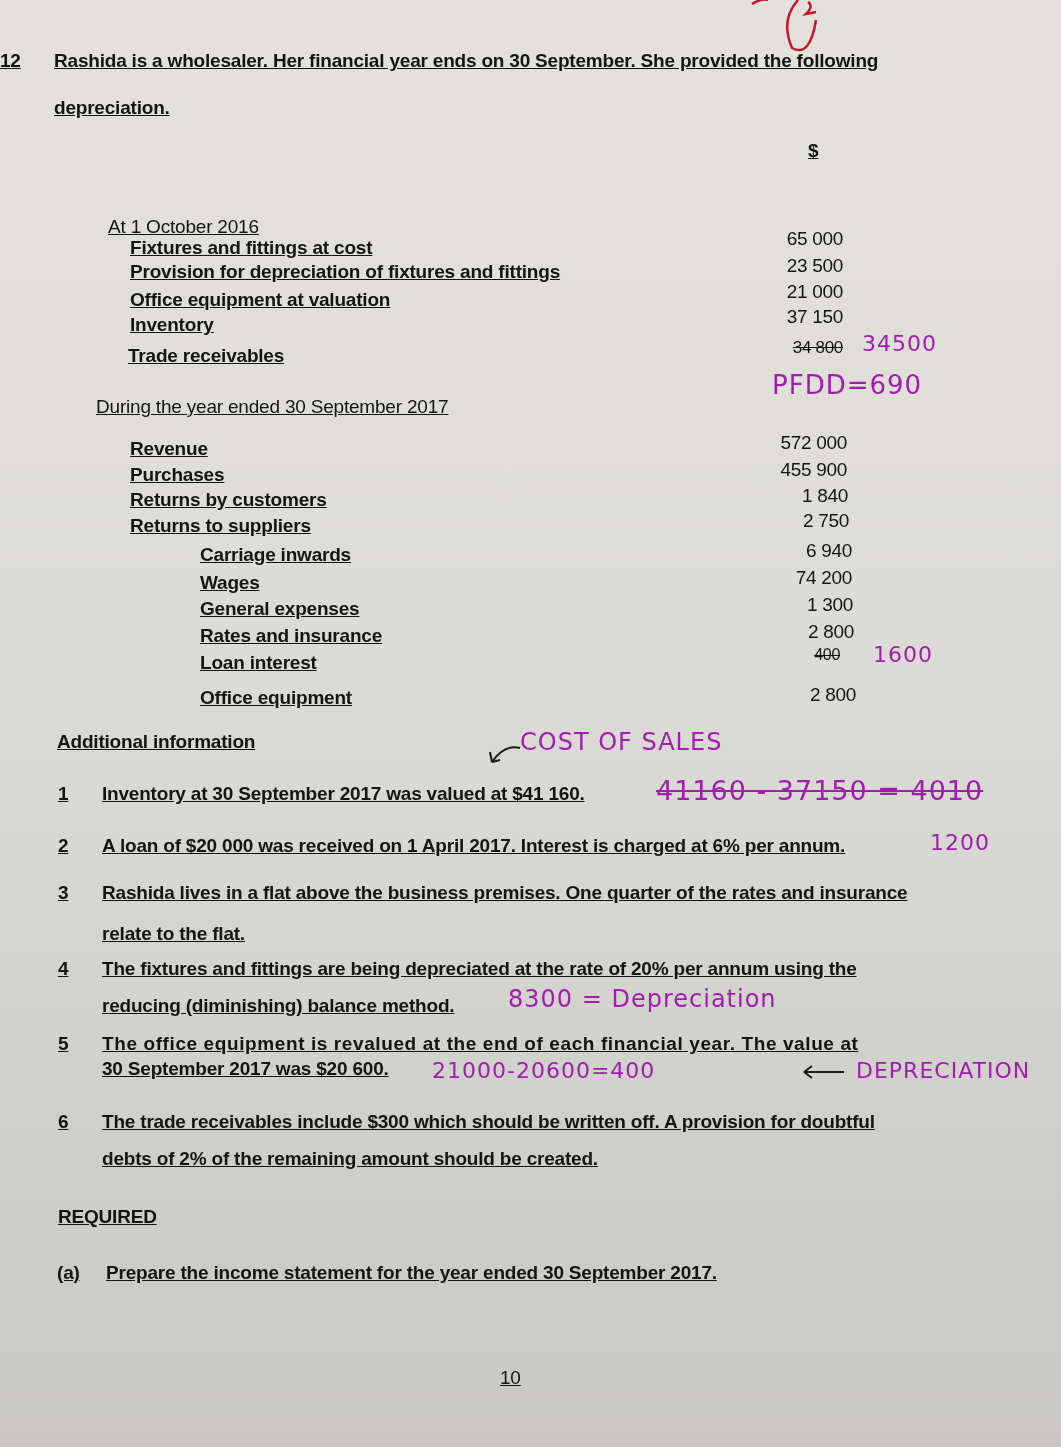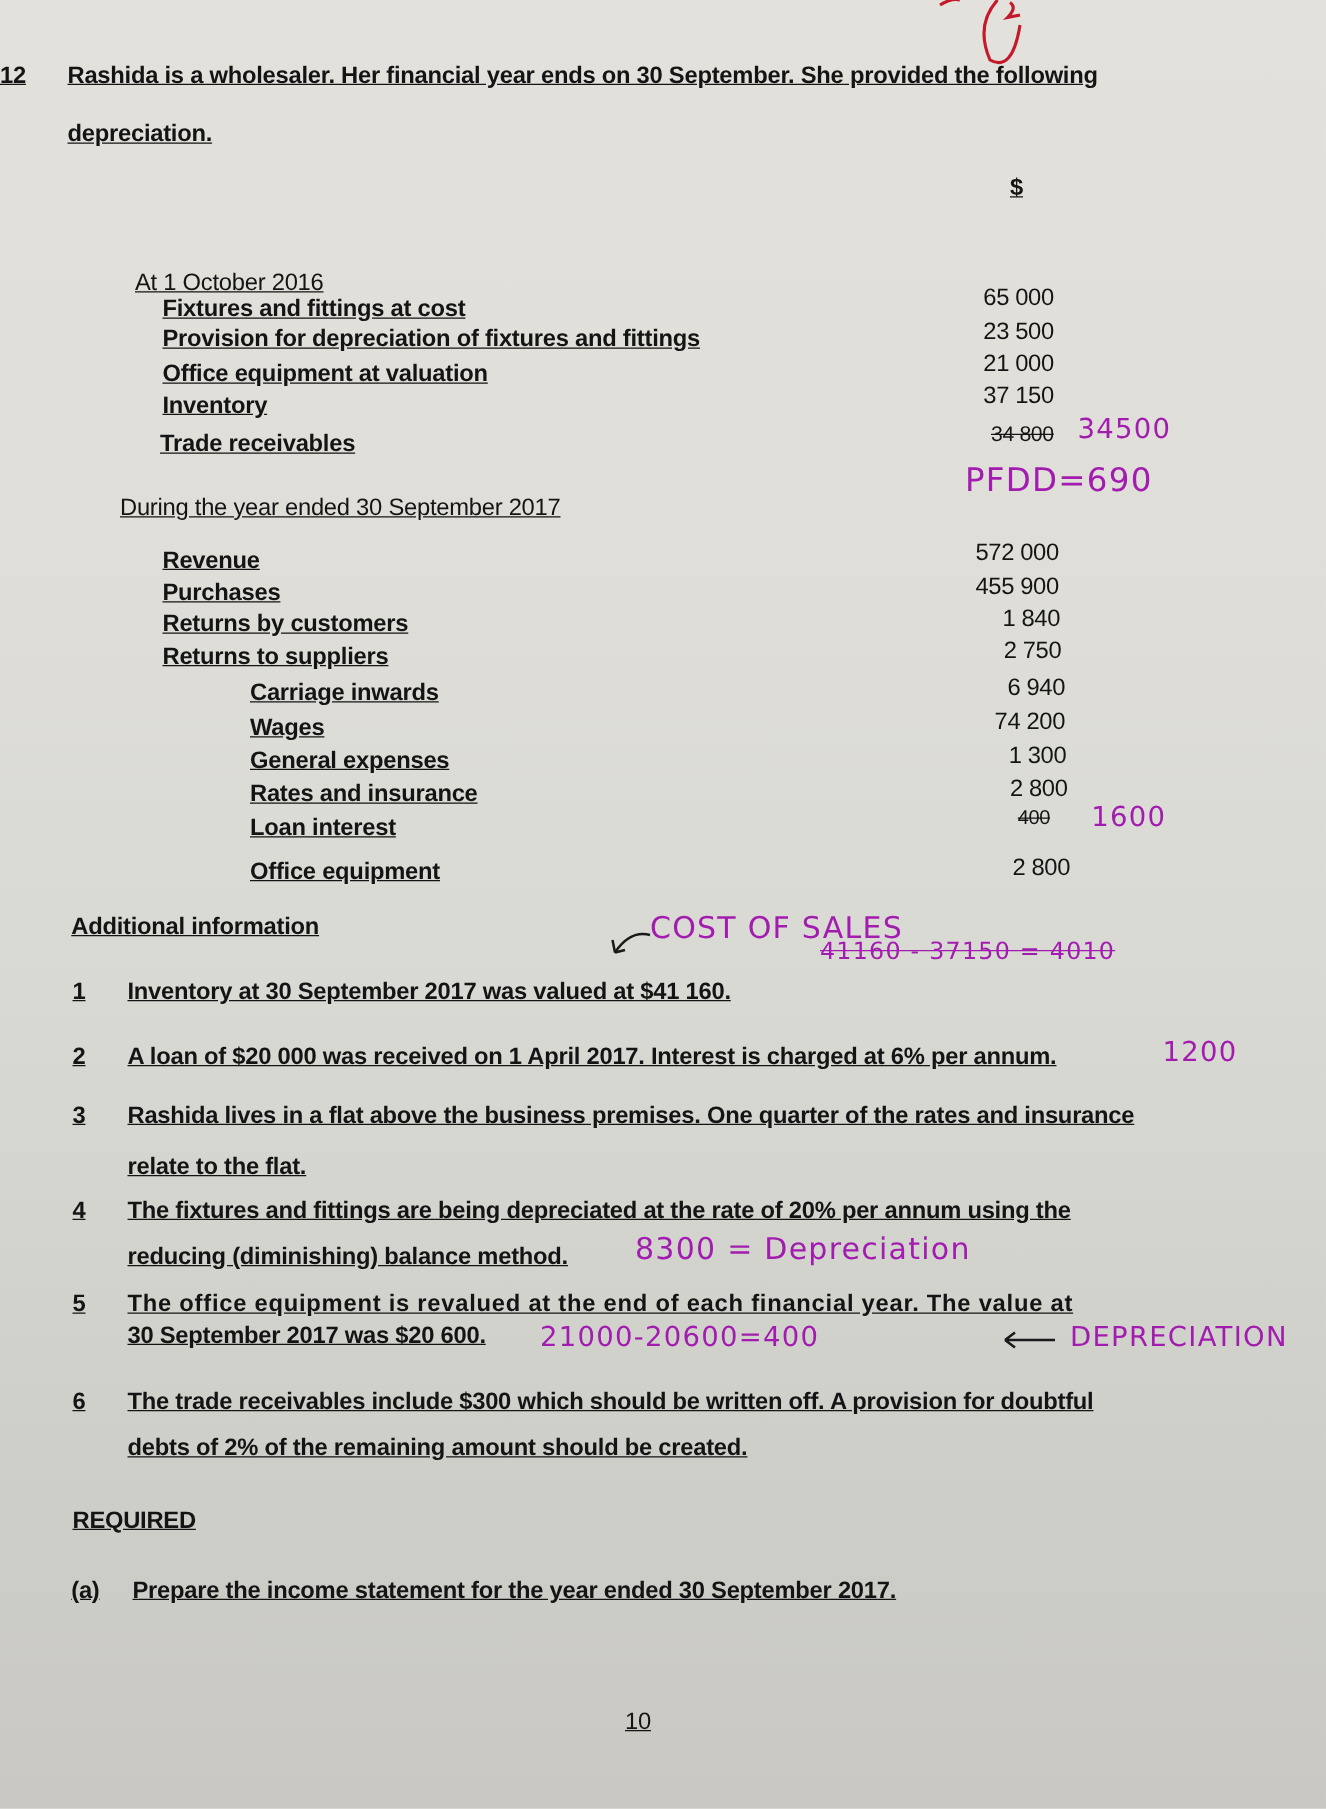--- a/index.html
+++ b/index.html
@@ -71,21 +71,21 @@
 
 <div class="t" style="left:57px;top:731px;">Additional information</div>
 <div class="hand" style="left:520px;top:728px;font-size:24px;">COST OF SALES</div>
 <svg class="red" style="left:486px;top:742px;" width="36" height="30" viewBox="0 0 36 30">
   <path d="M34 6 Q 18 2 6 20" stroke="#1a1a1a" stroke-width="2" fill="none"></path>
   <path d="M6 20 L 4 10 M6 20 L 14 18" stroke="#1a1a1a" stroke-width="2" fill="none"></path>
 </svg>
 
 <div class="t" style="left:58px;top:783px;">1</div>
 <div class="t" style="left:102px;top:783px;">Inventory at 30 September 2017 was valued at $41 160.</div>
-<div class="hand strike" style="left:656px;top:750px;font-size:19px;">41160 - 37150 = 4010</div>
+<div class="hand strike" style="left:656px;top:775px;font-size:27px;">41160 - 37150 = 4010</div>
 
 <div class="t" style="left:58px;top:835px;">2</div>
 <div class="t" style="left:102px;top:835px;">A loan of $20 000 was received on 1 April 2017. Interest is charged at 6% per annum.</div>
 <div class="hand" style="left:930px;top:830px;">1200</div>
 
 <div class="t" style="left:58px;top:882px;">3</div>
 <div class="t" style="left:102px;top:882px;">Rashida lives in a flat above the business premises. One quarter of the rates and insurance</div>
 <div class="t" style="left:102px;top:923px;">relate to the flat.</div>
 
 <div class="t" style="left:58px;top:958px;">4</div>

